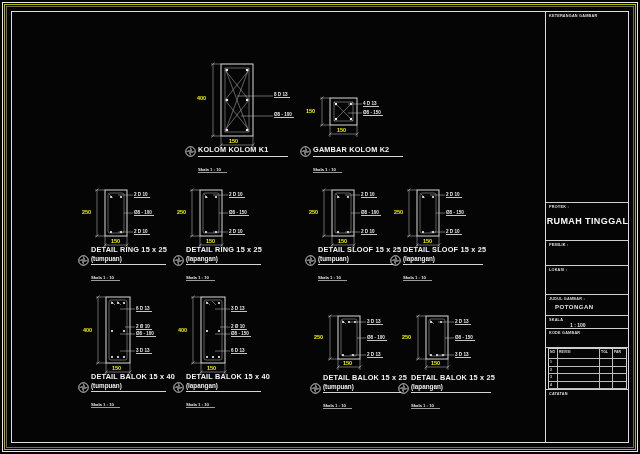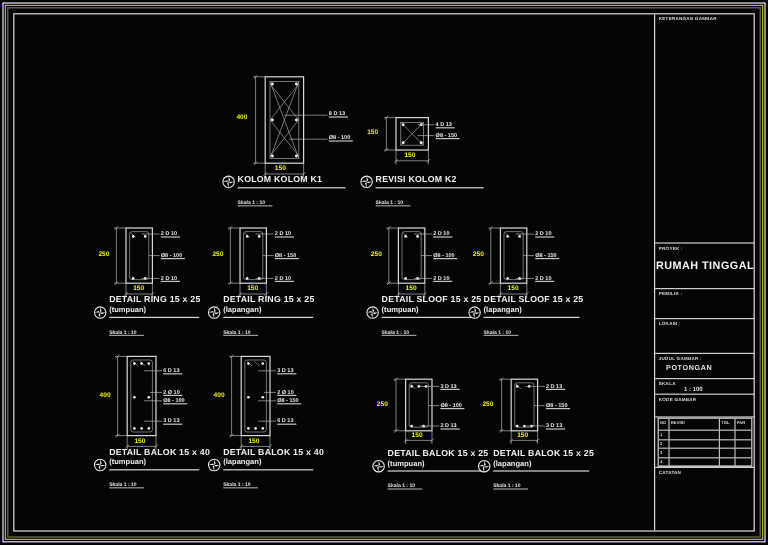--- a/index.html
+++ b/index.html
@@ -104,21 +104,21 @@
     <span class="dim" style="left:6px;top:16px">150</span>
     <span class="dim" style="left:37px;top:35px">150</span>
     <span class="ann" style="left:63px;top:9px">4 D 13</span>
     <span class="ann" style="left:63px;top:18px">Ø8 - 150</span>
     <div class="cap" style="top:54px">
       <svg class="mark" width="11" height="11" viewBox="0 0 12 12">
         <circle cx="6" cy="6" r="5.2" fill="#000" stroke="#e6e6e6" stroke-width="1"></circle>
         <path fill="#f0f0f0" d="M6 0.8 L7.4 4.6 L6 6 Z M6 11.2 L4.6 7.4 L6 6 Z M0.8 6 L4.6 4.6 L6 6 Z M11.2 6 L7.4 7.4 L6 6 Z"></path>
       </svg>
       <div class="capHead">
-          <div class="capT">REVISI KOLOM K2</div>
+          <div class="capT">GAMBAR KOLOM K2</div>
         </div>
       <span class="capSc">Skala 1 : 10</span>
     </div>
   </div>
 
   <div class="detail" style="left:78px;top:182px;width:100px;height:96px">
     <svg width="100" height="96">
       <rect class="ln" x="27" y="8" width="22" height="46"></rect>
       <rect class="ln2" x="30" y="11" width="16" height="40" rx="2"></rect>
       <path class="ln2" d="M31 12 L35 16"></path>

